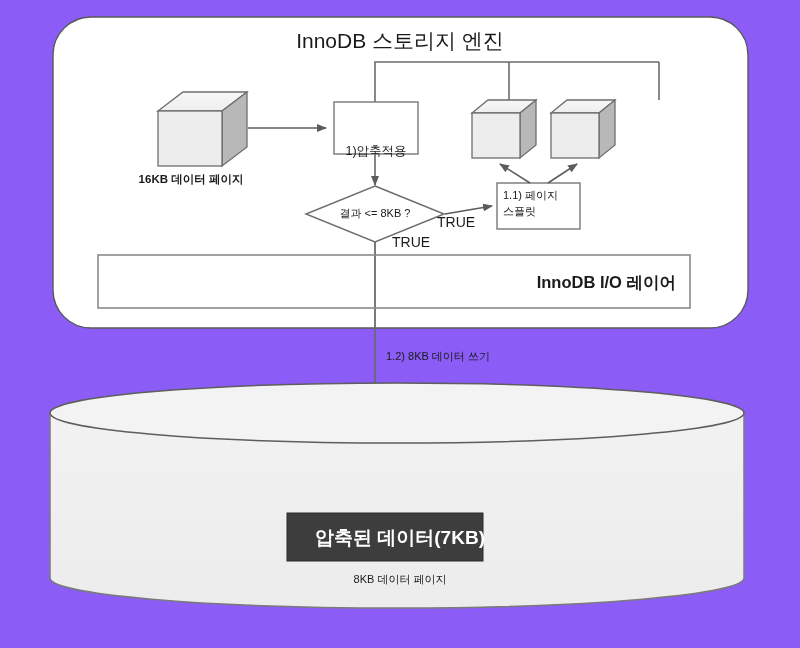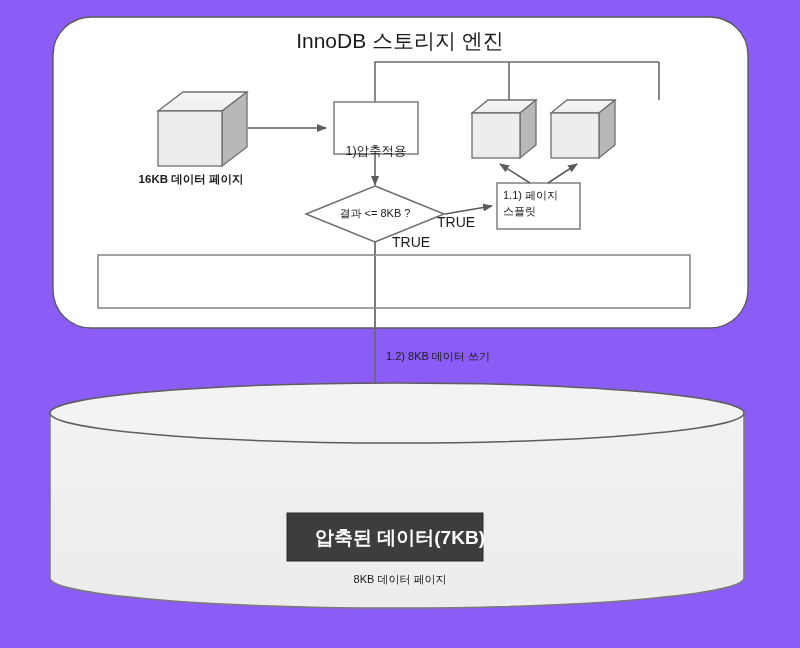--- a/index.html
+++ b/index.html
@@ -175,20 +175,21 @@
 
   <div class="lbl bool-text" style="left:437px; top:214px;">TRUE</div>
 
   <div class="lbl bool-text" style="left:392px; top:234px;">TRUE</div>
 
   <div>
     <div class="lbl small-text" style="left:503px; top:189px;">1.1) 페이지</div>
     <div class="lbl small-text" style="left:503px; top:205px;text-align:center;">스플릿</div>
   </div>
 
+  <div class="lbl io-text" style="left:98px; top:272px; width:578px; text-align:right;">InnoDB I/O 레이어</div>
 
   <div class="lbl flow-text" style="left:386px; top:350px;">1.2) 8KB 데이터 쓰기</div>
 
   <div class="lbl dark-text" style="top:526px;">압축된 데이터(7KB)</div>
 
   <div class="lbl small-text" style="top:573px; width:100%; text-align:center; left:0;">8KB 데이터 페이지</div>
 
 </div>
 
 </body></html>

